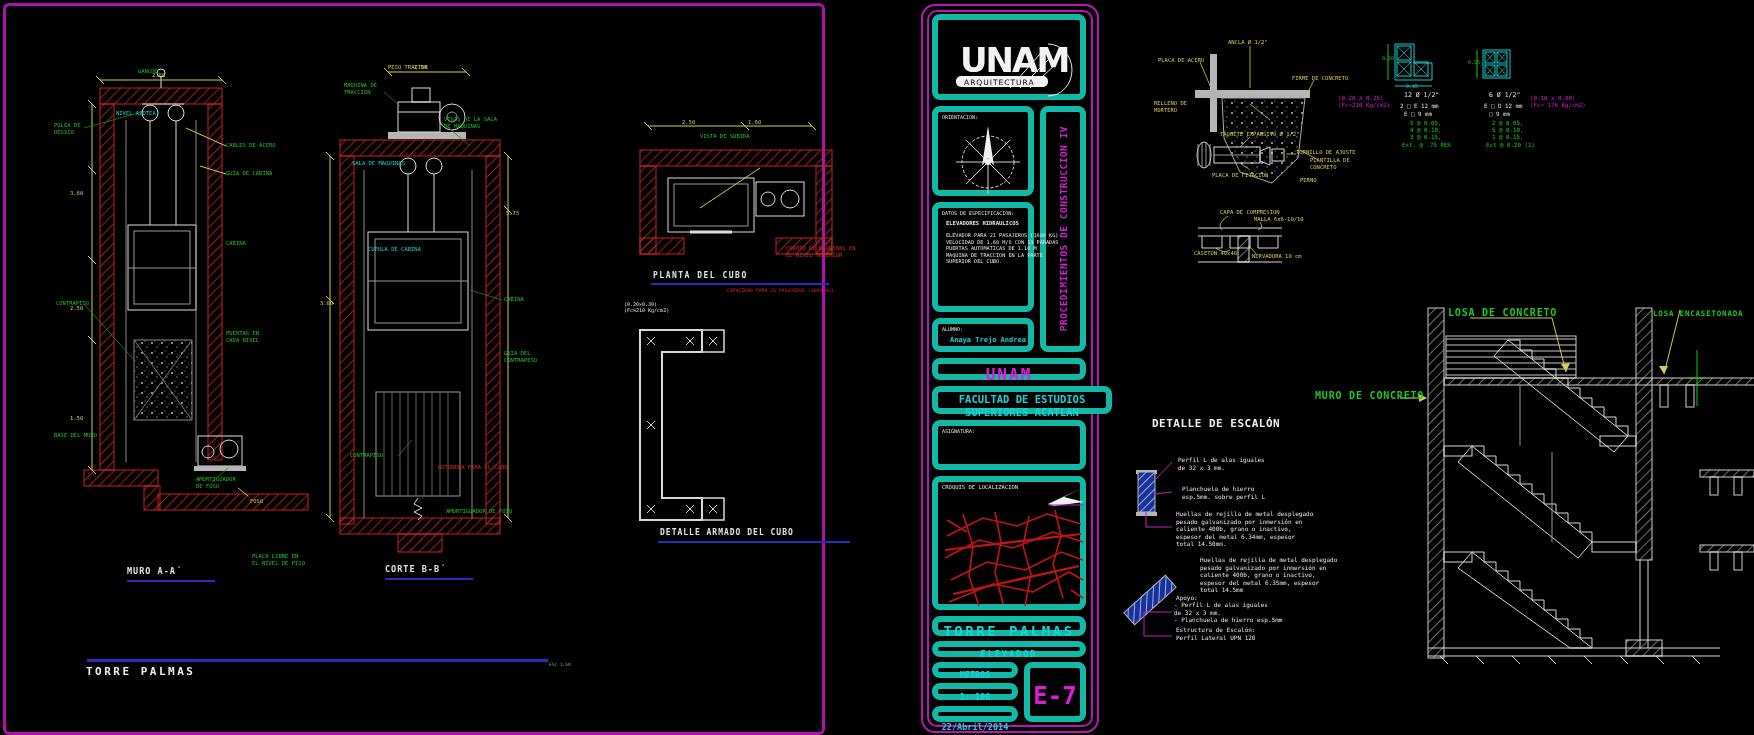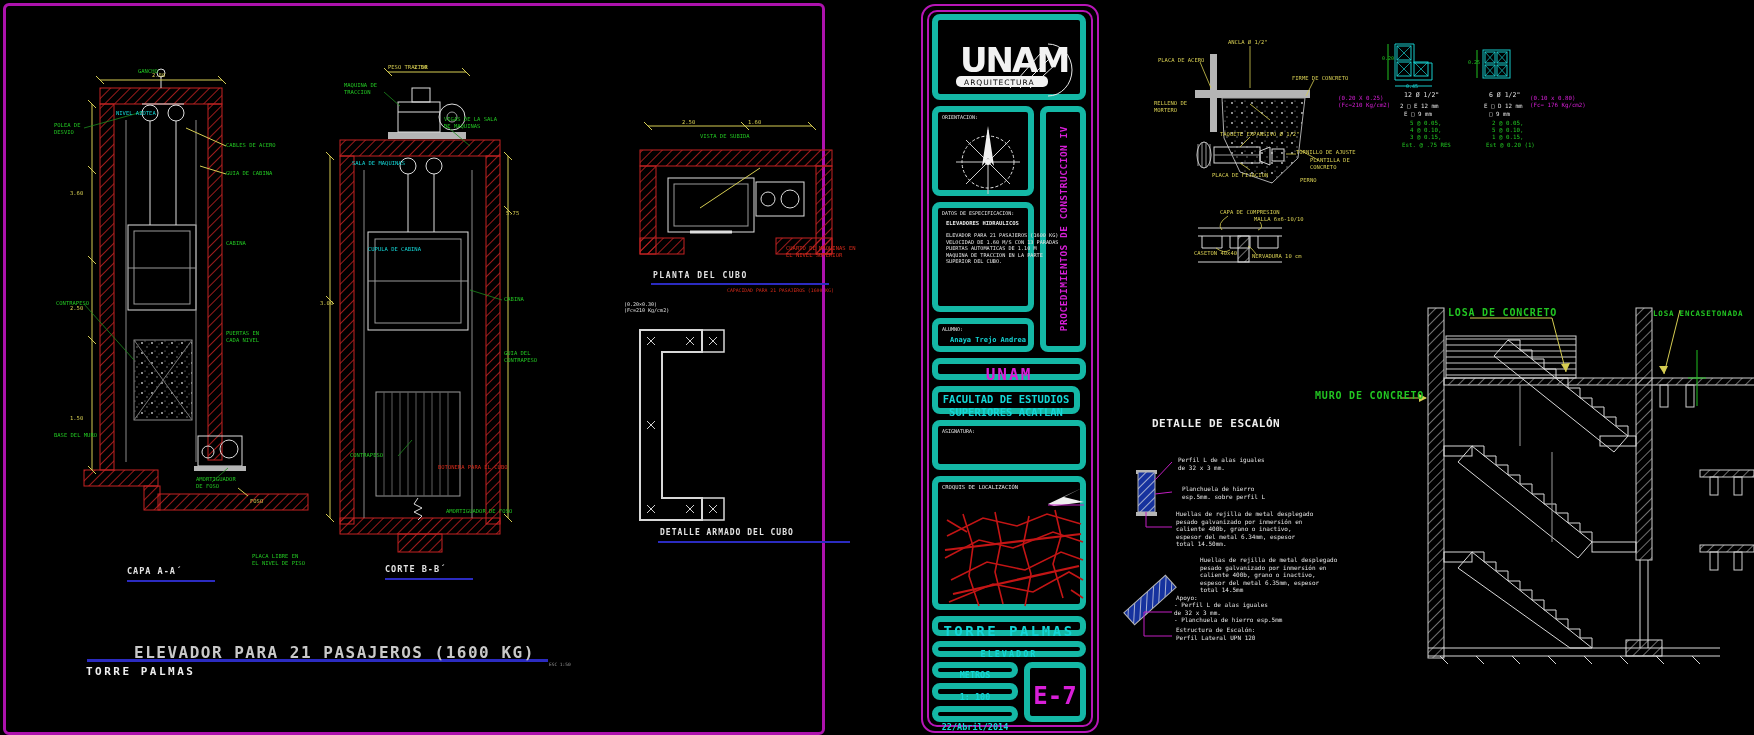--- a/index.html
+++ b/index.html
@@ -351,25 +351,24 @@
       </g>
     </g>
   </svg>
 
   <div class="bluebar" style="left:127px;top:580px;width:88px"></div>
   <div class="bluebar" style="left:385px;top:578px;width:88px"></div>
   <div class="bluebar" style="left:651px;top:283px;width:178px"></div>
   <div class="bluebar" style="left:658px;top:541px;width:192px"></div>
   <div class="bluebar" style="left:87px;top:659px;width:461px;height:3px"></div>
 
-  <div class="lbl w" style="left:127px;top:566px;font-size:8.5px;letter-spacing:1px">CAPA A-A´</div>
+  <div class="lbl w" style="left:127px;top:566px;font-size:8.5px;letter-spacing:1px">MURO A-A´</div>
   <div class="lbl w" style="left:385px;top:564px;font-size:8.5px;letter-spacing:1px">CORTE B-B´</div>
   <div class="lbl w" style="left:653px;top:271px;font-size:8px;letter-spacing:1.5px">PLANTA DEL CUBO</div>
   <div class="lbl w" style="left:660px;top:528px;font-size:8px;letter-spacing:1px">DETALLE ARMADO DEL CUBO</div>
-  <div class="lbl" style="left:134px;top:643px;font-size:16px;letter-spacing:1.5px;color:#c9c9c9">ELEVADOR PARA 21 PASAJEROS (1600 KG)</div>
   <div class="lbl" style="left:86px;top:665px;font-size:11px;letter-spacing:2.5px;color:#efefef">TORRE PALMAS</div>
 
   <div class="lbl" style="left:1152px;top:417px;font-size:11px;letter-spacing:0.5px;color:#efefef">DETALLE DE ESCALÓN</div>
   <div class="lbl" style="left:1448px;top:307px;font-size:10px;letter-spacing:0.8px;color:#22c522">LOSA DE CONCRETO</div>
   <div class="lbl" style="left:1653px;top:309px;font-size:7.5px;letter-spacing:0.8px;color:#22c522">LOSA ENCASETONADA</div>
   <div class="lbl" style="left:1315px;top:390px;font-size:10px;letter-spacing:0.8px;color:#22c522">MURO DE CONCRETO</div>
 
   <div class="tb-outer"></div>
   <div class="tb-inner"></div>
 
@@ -418,21 +417,21 @@
 
   <div class="box" style="left:932px;top:318px;width:102px;height:34px">
     <div class="tinyhdr">ALUMNO:</div>
     <div class="t c" style="left:12px;top:12px;font-size:7px;font-weight:bold;position:absolute">Anaya Trejo Andrea</div>
   </div>
 
   <div class="box" style="left:932px;top:358px;width:154px;height:22px">
     <div class="tbtxt mg" style="top:1px;font-size:16px;letter-spacing:2px">UNAM</div>
   </div>
 
-  <div class="box" style="left:932px;top:386px;width:148px;height:28px">
+  <div class="box" style="left:932px;top:386px;width:180px;height:28px">
     <div class="tbtxt cy" style="top:1px;font-size:10.5px">FACULTAD DE ESTUDIOS</div>
     <div class="tbtxt cy" style="top:14px;font-size:10.5px">SUPERIORES ACATLAN</div>
   </div>
 
   <div class="box" style="left:932px;top:420px;width:154px;height:50px">
     <div class="tinyhdr">ASIGNATURA:</div>
   </div>
 
   <div class="box" style="left:932px;top:476px;width:154px;height:134px">
     <div class="tinyhdr" style="font-size:5.5px">CROQUIS DE LOCALIZACIÓN</div>

